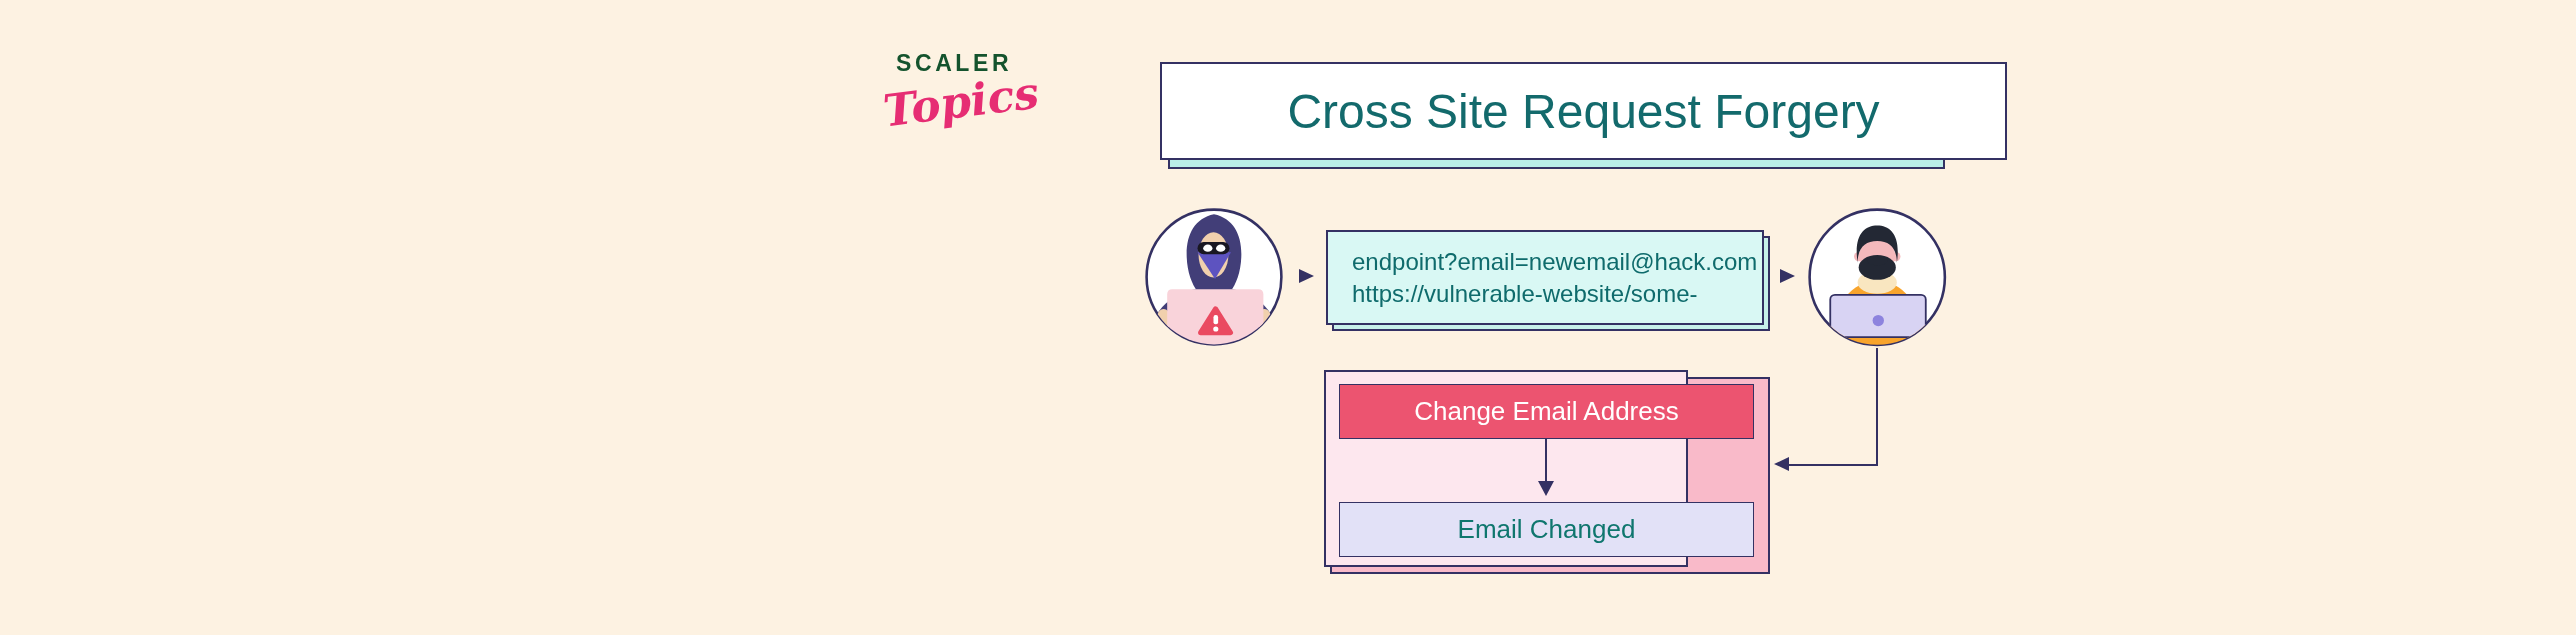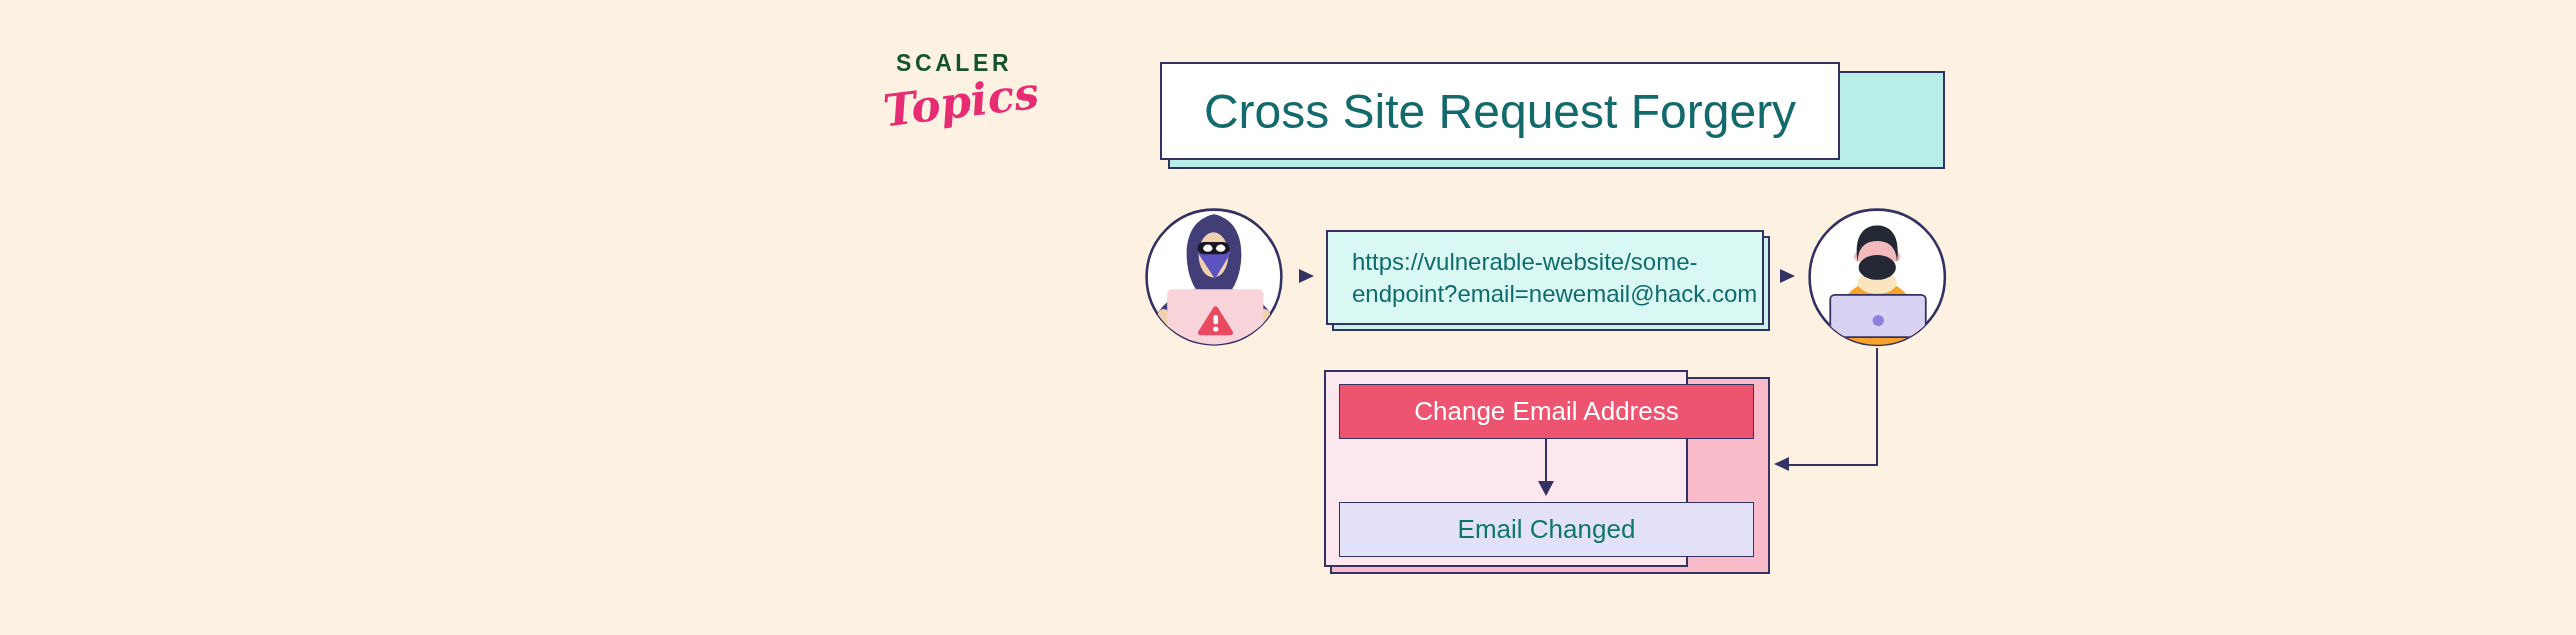--- a/index.html
+++ b/index.html
@@ -7,21 +7,21 @@
   #canvas{position:relative;width:3091px;height:636px;background:#fdf2e2;overflow:hidden;}
   .abs{position:absolute;}
 
   
   .logo-brand{left:896px;top:50px;font-size:23px;font-weight:700;letter-spacing:3.6px;color:#14532d;}
   .logo-product{left:883px;top:76px;font-family:"DejaVu Serif",serif;font-style:italic;font-weight:700;
                 font-size:44px;color:#e62d73;transform:rotate(-7deg);}
 
   
   .title-shadow{left:1168px;top:71px;width:777px;height:98px;background:#b9ede8;border:2.1px solid #343163;box-sizing:border-box;}
-  .title-box{left:1160px;top:62px;width:680px;height:98px;background:#ffffff;border:2.1px solid #343163;box-sizing:border-box;
+  .title-box{left:1160px;top:62px;width:847px;height:98px;background:#ffffff;border:2.1px solid #343163;box-sizing:border-box;
              display:flex;align-items:center;justify-content:center;}
   .title-box span{font-size:48px;color:#136a6c;}
 
   
   .url-shadow{left:1332px;top:236px;width:438px;height:95px;background:#c7f0ea;border:2.1px solid #343163;box-sizing:border-box;}
   .url-box{left:1326px;top:230px;width:438px;height:95px;background:#d9f8f4;border:2.1px solid #343163;box-sizing:border-box;
            display:flex;flex-direction:column;justify-content:center;padding-left:24px;}
   .url-box span{font-size:24px;line-height:32px;color:#0f6b6c;white-space:nowrap;}
 
   
@@ -84,22 +84,22 @@
           <circle cx="141.5" cy="239" r="5" fill="#ffffff"></circle>
         </g>
       </g>
     </svg>
   </div>
 
   <div class="abs arr-right" style="left:1299px;top:269px;"></div>
 
   <div class="abs url-shadow"></div>
   <div class="abs url-box">
+    <span>endpoint?email=newemail@hack.com</span>
     <span>https://vulnerable-website/some-</span>
-    <span>endpoint?email=newemail@hack.com</span>
   </div>
 
   <div class="abs arr-right" style="left:1780px;top:269px;"></div>
 
   <div class="abs" style="left:1806px;top:206px;width:143px;height:143px;">
     <svg width="143" height="143" viewBox="0 0 277 277">
       <defs>
           <clipPath id="uclip">
             <circle cx="138" cy="138" r="131"></circle>
           </clipPath>

